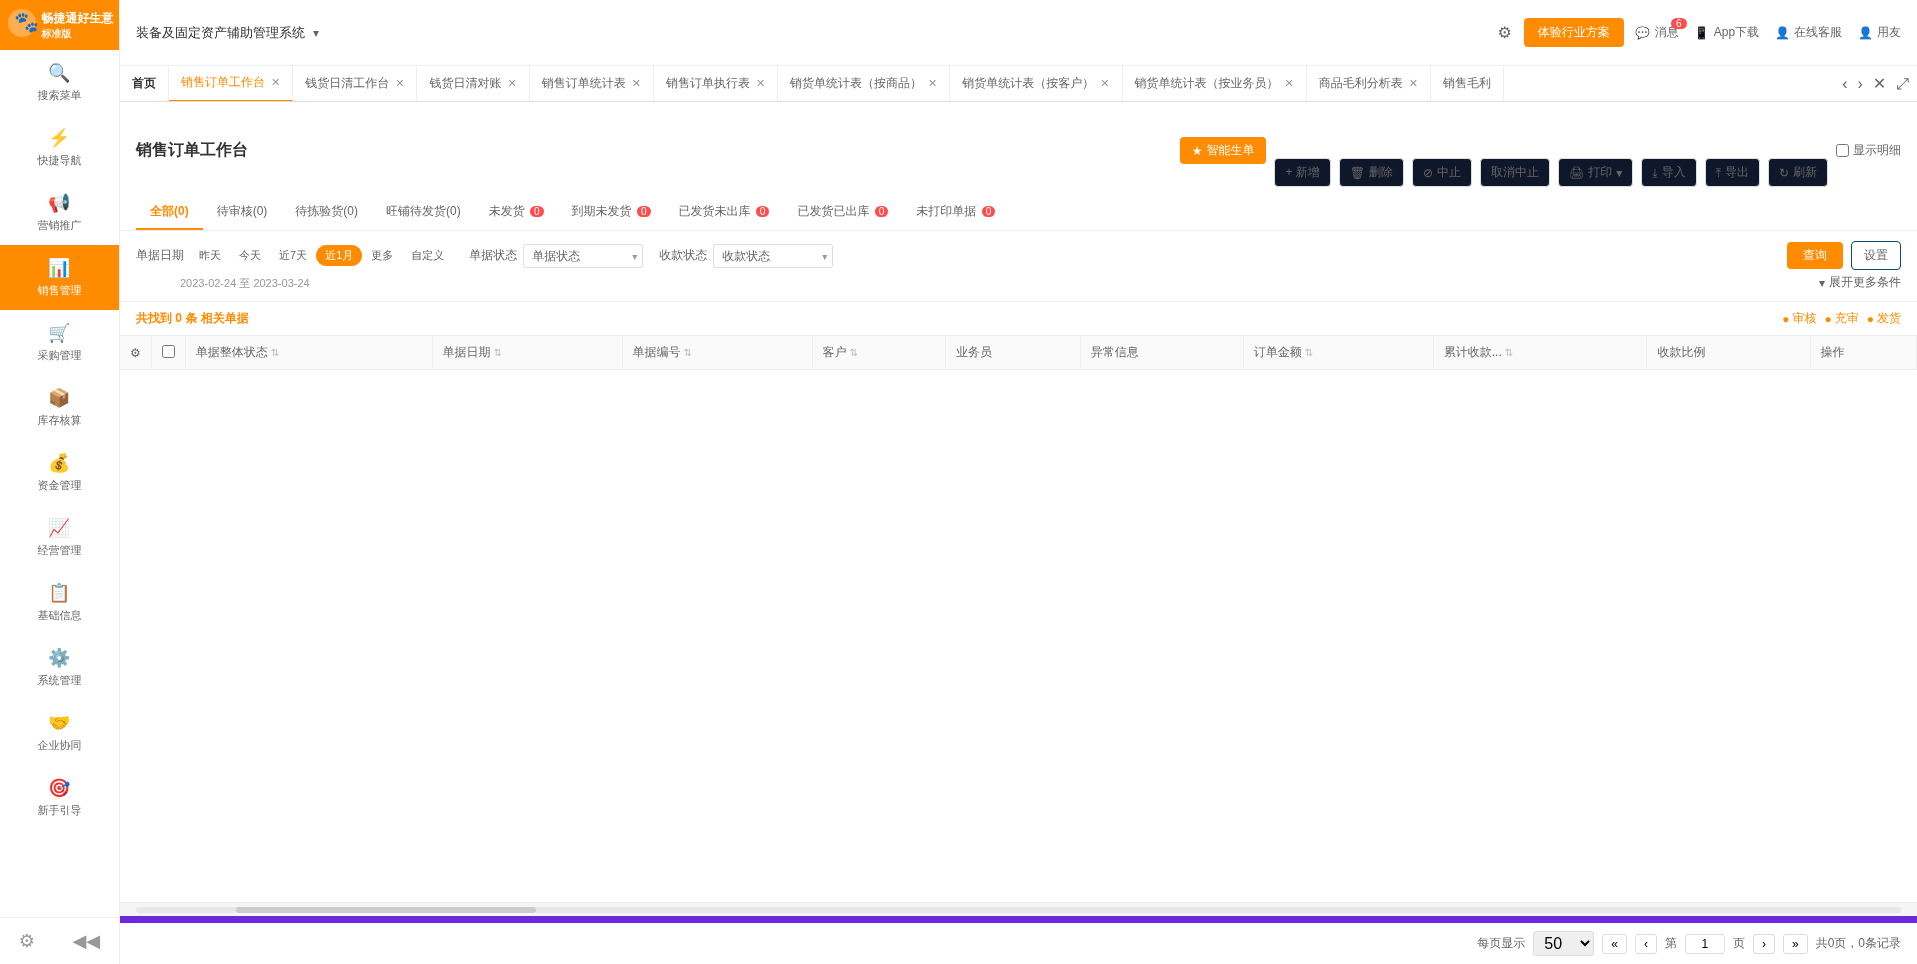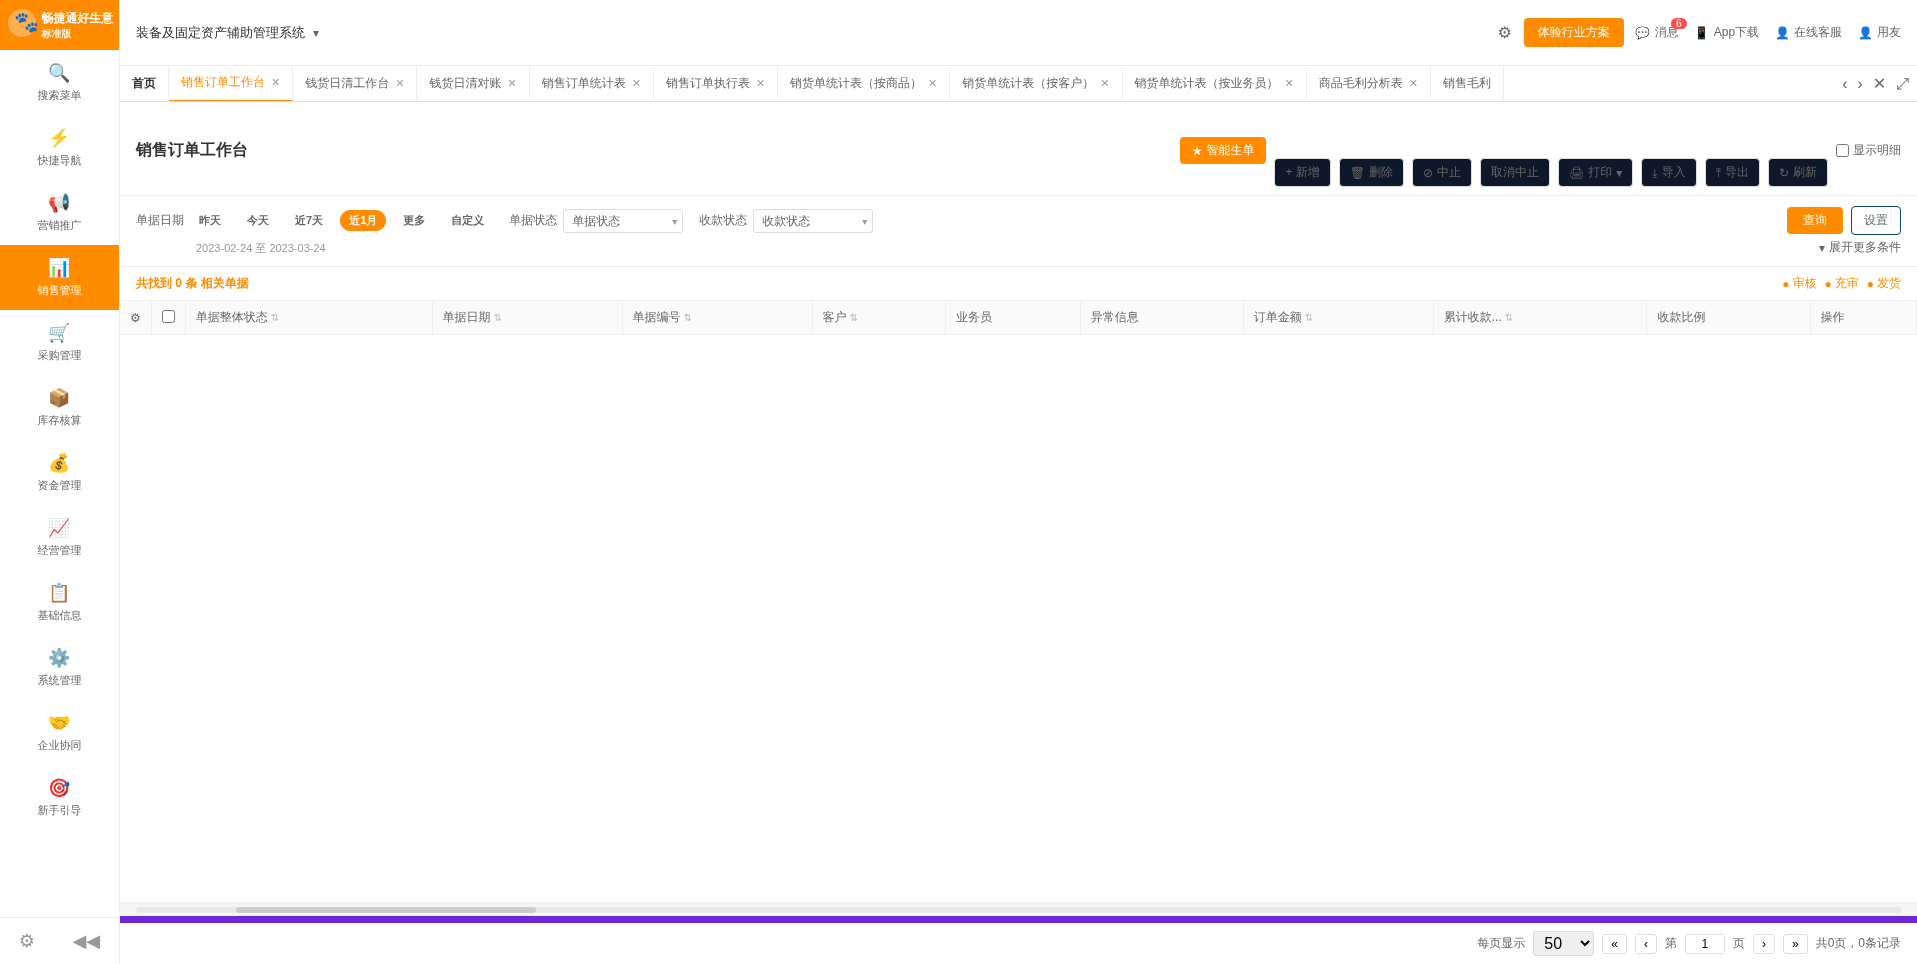--- a/index.html
+++ b/index.html
@@ -52,21 +52,21 @@
     .sub-tabs { display: flex; align-items: center; gap: 0; }
     .sub-tab { padding: 8px 14px; font-size: 12px; color: #666; cursor: pointer; border-bottom: 2px solid transparent; white-space: nowrap; }
     .sub-tab.active { color: #ff8c00; border-bottom: 2px solid #ff8c00; font-weight: bold; }
     .sub-tab-badge { background: #ff4d4f; color: white; border-radius: 8px; padding: 0 4px; font-size: 10px; margin-left: 2px; }
 
     
     .filter-bar { background: #fff; padding: 10px 16px; border-bottom: 1px solid #eee; flex-shrink: 0; }
     .filter-row { display: flex; align-items: center; gap: 16px; flex-wrap: wrap; }
     .filter-item { display: flex; align-items: center; gap: 6px; }
     .filter-label { color: #666; font-size: 12px; white-space: nowrap; }
-    .filter-dates { display: flex; gap: 8px; align-items: center; font-weight: bold; }
+    .filter-dates { display: flex; align-items: center; }
     .date-btn { padding: 2px 8px; font-size: 11px; border-radius: 3px; cursor: pointer; border: 1px solid transparent; color: #666; }
     .date-btn.active { background: #ff8c00; color: white; border-color: #ff8c00; border-radius: 10px; }
     .date-range { font-size: 11px; color: #999; margin-top: 2px; }
     .filter-select { border: 1px solid #ddd; border-radius: 3px; padding: 4px 20px 4px 8px; font-size: 12px; color: #666; background: white; cursor: pointer; min-width: 120px; appearance: none; }
     .filter-select-wrap { position: relative; display: inline-block; }
     .filter-select-wrap::after { content: '▾'; position: absolute; right: 6px; top: 50%; transform: translateY(-50%); font-size: 10px; color: #999; pointer-events: none; }
     .expand-btn { display: flex; align-items: center; gap: 4px; color: #666; font-size: 12px; cursor: pointer; margin-left: auto; }
     .btn-query { background: #ff8c00; color: white; border: none; padding: 5px 16px; border-radius: 4px; font-size: 12px; cursor: pointer; }
     .btn-setting { background: white; border: 1px solid #0c4a6e; padding: 5px 12px; border-radius: 4px; font-size: 12px; color: #666; cursor: pointer; }
 
@@ -293,20 +293,31 @@
             <span>↻</span>
             <span>刷新</span>
           </button>
           <label style="display:flex;align-items:center;gap:4px;font-size:12px;color:#666;cursor:pointer;">
             <input type="checkbox" style="">
             <span>显示明细</span>
           </label>
         </div>
       </div>
 
+      <div class="sub-tabs">
+        <div class="sub-tab active">全部(0)</div>
+        <div class="sub-tab">待审核(0)</div>
+        <div class="sub-tab">待拣验货(0)</div>
+        <div class="sub-tab">旺铺待发货(0)</div>
+        <div class="sub-tab">未发货 <span class="sub-tab-badge">0</span></div>
+        <div class="sub-tab">到期未发货 <span class="sub-tab-badge">0</span></div>
+        <div class="sub-tab">已发货未出库 <span class="sub-tab-badge">0</span></div>
+        <div class="sub-tab">已发货已出库 <span class="sub-tab-badge">0</span></div>
+        <div class="sub-tab">未打印单据 <span class="sub-tab-badge">0</span></div>
+      </div>
     </div>
 
     <div class="filter-bar">
       <div class="filter-row">
         <div class="filter-item">
           <span class="filter-label">单据日期</span>
           <div class="filter-dates">
             <span class="date-btn">昨天</span>
             <span class="date-btn">今天</span>
             <span class="date-btn">近7天</span>
@@ -330,21 +341,21 @@
               <option>收款状态</option>
             </select>
           </div>
         </div>
         <div style="margin-left:auto;display:flex;gap:8px;align-items:center;">
           <button class="btn-query">查询</button>
           <button class="btn-setting">设置</button>
         </div>
       </div>
       <div class="filter-row" style="margin-top:4px;">
-        <div class="date-range" style="margin-left:60px;">2023-02-24 至 2023-03-24</div>
+        <div class="date-range" style="margin-left:44px;">2023-02-24 至 2023-03-24</div>
         <div class="expand-btn" style="margin-left:auto;">
           <span>▾</span>
           <span>展开更多条件</span>
         </div>
       </div>
     </div>
 
     <div class="table-area">
       <div class="table-toolbar">
         <div class="table-count">

